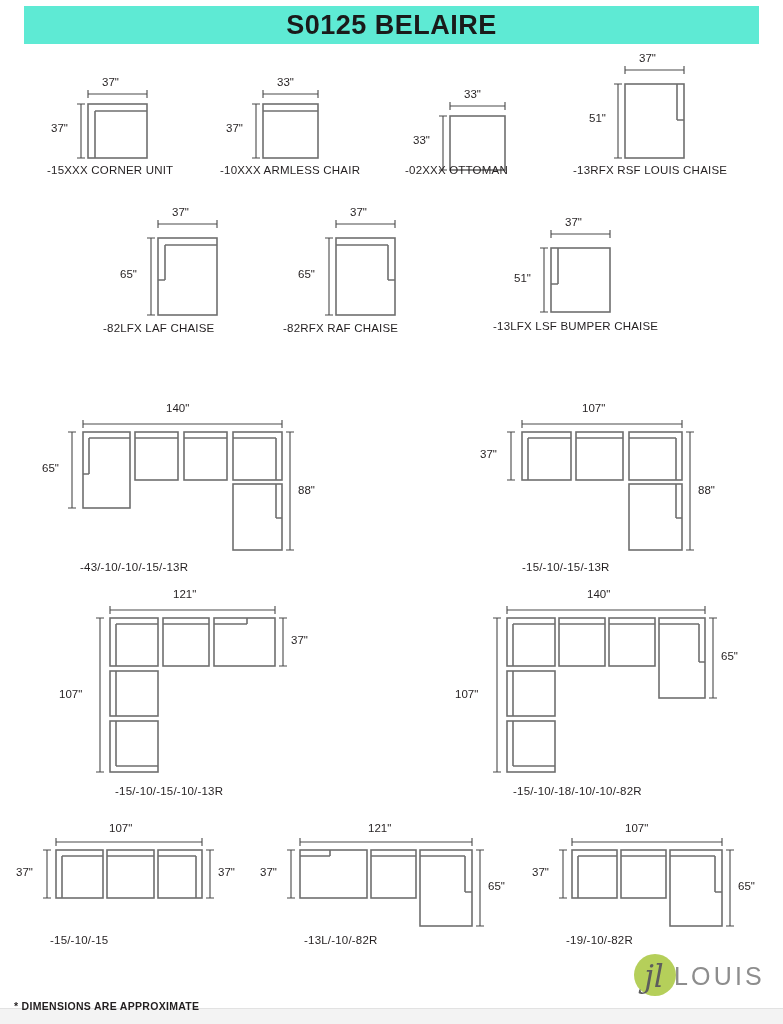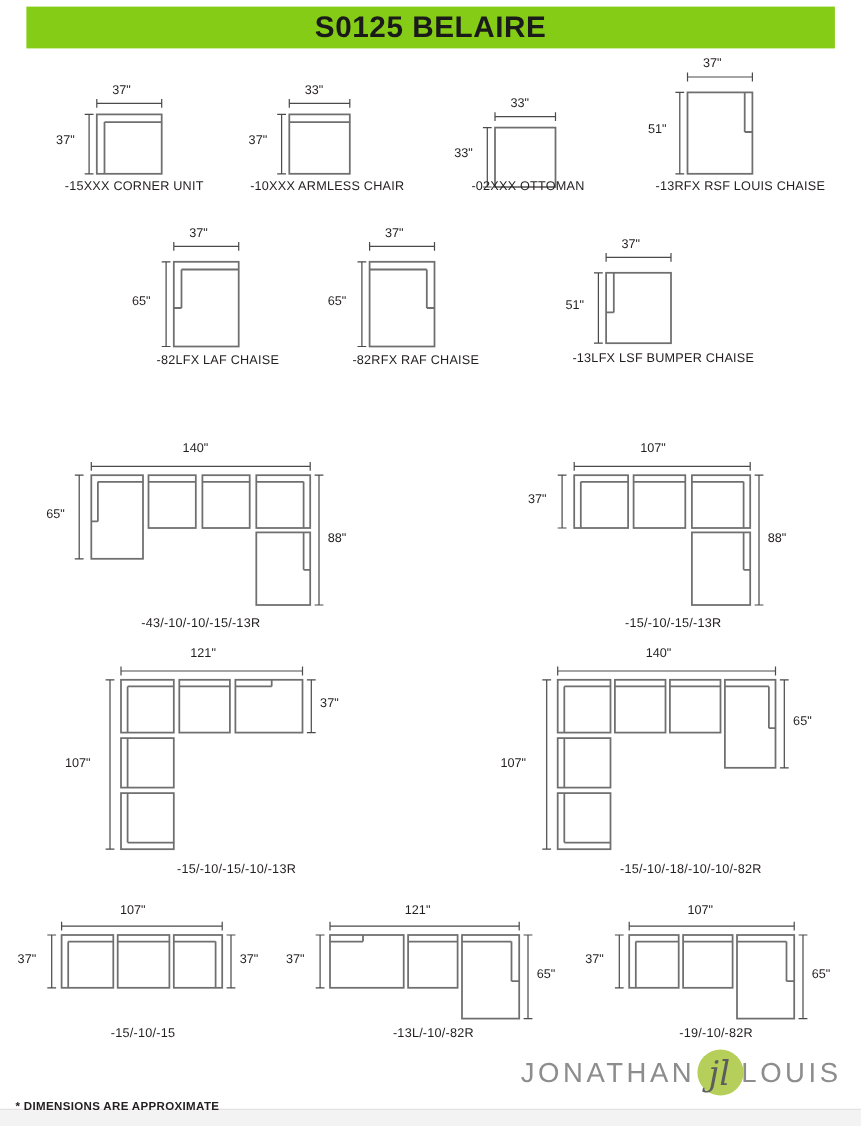--- a/index.html
+++ b/index.html
@@ -9,30 +9,30 @@
     background:#ffffff;
     font-family: "Liberation Sans", sans-serif;
     color:#231f20;
     position:relative;
     overflow:hidden;
   }
 
   
   .title-band {
     position:absolute; left:24px; top:6px; width:735px; height:38px;
-    background:#84cc16;
+    background:#5eead4;
     display:flex; align-items:center; justify-content:center;
   }
   .title-text {
     font-size:27px; font-weight:bold; letter-spacing:0.5px; color:#1a1a1a;
   }
 
   
   .piece, .config { position:absolute; }
-  .cap { position:absolute; text-align:center; font-size:11.5px; color:#231f20;
+  .cap { position:absolute; font-size:11.5px; color:#231f20;
          white-space:nowrap; letter-spacing:.2px; }
 
   
   .dim { position:absolute; font-size:11.5px; color:#231f20; white-space:nowrap; }
 
   svg { display:block; overflow:visible; }
   .box { fill:#ffffff; stroke:#6f6f6f; stroke-width:1.6; }
   .inner { fill:none; stroke:#6f6f6f; stroke-width:1.6; }
   .dimline { stroke:#4a4a4a; stroke-width:1.1; fill:none; }
 
@@ -304,21 +304,20 @@
     <rect class="box" x="148" y="24" width="52" height="76"></rect>
     <path class="inner" d="M193 30 L193 66 M148 30 L193 30 M193 66 L200 66"></path>
   </svg>
   <div class="dim" style="left:103px; top:-4px;">107"</div>
   <div class="dim" style="left:10px; top:40px;">37"</div>
   <div class="dim" style="left:216px; top:54px;">65"</div>
   <div class="cap" style="left:44px; top:108px; width:170px;">-19/-10/-82R</div>
 </div>
 
 <div class="logo">
-  <span class="logo-word">JONATHAN</span>
   <span class="logo-mark">
     <span class="logo-circle"></span>
     <span class="logo-jl">jl</span>
   </span>
   <span class="logo-word">LOUIS</span>
 </div>
 
 <div class="footer-rule"></div>
 <div class="footnote">* DIMENSIONS ARE APPROXIMATE</div>
 

